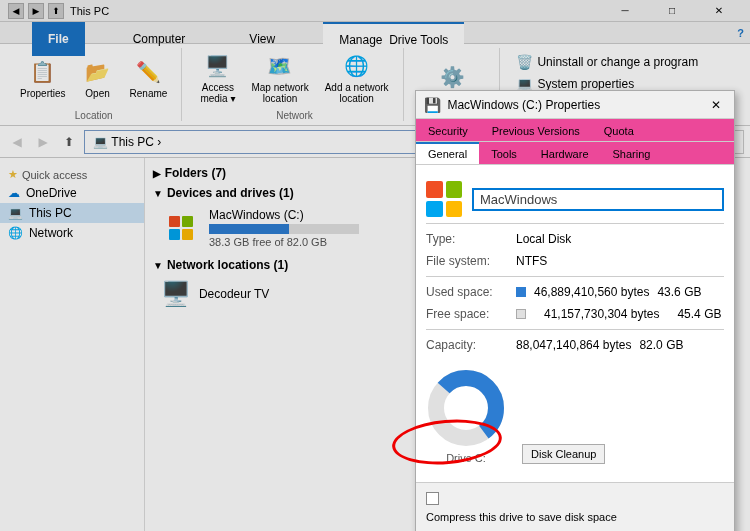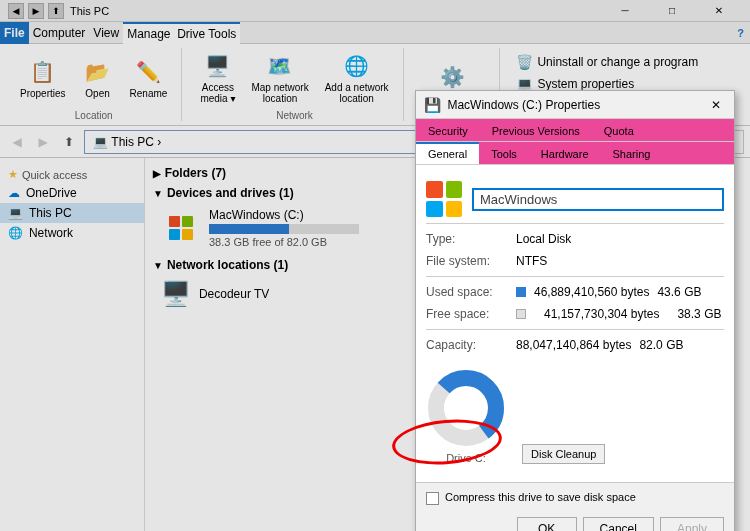--- a/index.html
+++ b/index.html
@@ -8,21 +8,21 @@
     
     .title-bar { background: #f0f0f0; height: 22px; display: flex; align-items: center; padding: 0 8px; border-bottom: 1px solid #ccc; }
     .title-bar-icons { display: flex; gap: 4px; margin-right: 6px; }
     .title-bar-icon { width: 16px; height: 16px; background: #ccc; border: 1px solid #aaa; display: flex; align-items: center; justify-content: center; font-size: 9px; }
     .title-bar-title { font-size: 11px; flex: 1; }
     .title-bar-controls { display: flex; gap: 1px; }
     .title-bar-btn { width: 46px; height: 22px; display: flex; align-items: center; justify-content: center; font-size: 10px; cursor: pointer; }
 
     
     .ribbon-tabs { background: #f0f0f0; display: flex; border-bottom: 1px solid #ccc; height: 22px; }
-    .ribbon-tab { padding: 0 4px; height: 22px; display: flex; align-items: center; font-size: 12px; cursor: pointer; }
+    .ribbon-tab { padding: 0 16px; height: 34px; display: flex; align-items: center; font-size: 12px; cursor: pointer; margin-left: 32px; }
     .ribbon-tab.active { background: #fff; border-top: 2px solid #1a73c6; color: #000; }
     .ribbon-tab.file { background: #1a73c6; color: #fff; font-weight: bold; }
     .ribbon-tab-right { margin-left: auto; display: flex; align-items: center; padding-right: 6px; gap: 8px; font-size: 11px; }
 
     
     .ribbon { background: #fff; border-bottom: 1px solid #ccc; display: flex; padding: 4px 6px; gap: 4px; min-height: 72px; }
     .ribbon-group { display: flex; flex-direction: column; border-right: 1px solid #ddd; padding: 0 8px; min-width: 60px; }
     .ribbon-group-label { font-size: 10px; color: #666; text-align: center; margin-top: auto; padding-top: 4px; }
     .ribbon-buttons { display: flex; gap: 4px; flex: 1; align-items: center; }
     .ribbon-btn { display: flex; flex-direction: column; align-items: center; cursor: pointer; padding: 2px 6px; border-radius: 2px; min-width: 40px; }
@@ -75,21 +75,21 @@
     .dialog-header { display: flex; align-items: center; gap: 10px; padding: 6px 0; border-bottom: 1px solid #ccc; margin-bottom: 8px; }
     .dialog-header-icon { font-size: 32px; }
     .dialog-header-input { flex: 1; border: 2px solid #0078d4; padding: 2px 6px; font-size: 13px; background: #fff; outline: none; color: #404040; }
     .dialog-field { display: flex; margin: 8px 0; }
     .dialog-field-label { width: 90px; color: #555; font-size: 12px; }
     .dialog-field-value { flex: 1; font-size: 12px; }
     .dialog-divider { border: none; border-top: 1px solid #ccc; margin: 6px 0; }
     .disk-chart { display: flex; align-items: center; gap: 16px; padding: 8px 0; }
     .donut-label { font-size: 11px; text-align: center; color: #555; margin-top: 4px; }
     .dialog-footer { padding: 8px 10px; background: #f0f0f0; display: flex; flex-direction: column; gap: 6px; border-top: 1px solid #ccc; }
-    .checkbox-row { display: flex; align-items: flex-start; gap: 6px; font-size: 11px; }
+    .checkbox-row { display: flex; align-items: flex-start; gap: 6px; font-size: 11px; flex-direction: column; }
     .checkbox { width: 13px; height: 13px; border: 1px solid #888; background: #fff; flex-shrink: 0; margin-top: 1px; display: flex; align-items: center; justify-content: center; }
     .checkbox.checked::after { content: '✓'; font-size: 10px; color: #333; }
     .dialog-buttons { display: flex; justify-content: flex-end; gap: 6px; padding-top: 6px; }
     .btn { padding: 4px 16px; font-size: 12px; border: 1px solid #aaa; background: #f0f0f0; cursor: pointer; min-width: 60px; text-align: center; }
     .btn.primary { background: #f0f0f0; }
     .btn.disabled { color: #aaa; cursor: default; }
     .disk-cleanup-btn { border: 1px solid #aaa; background: #f0f0f0; font-size: 11px; padding: 3px 8px; cursor: pointer; align-self: flex-end; }
 
     
     .red-circle { position: fixed; width: 110px; height: 44px; border: 3px solid #e00; border-radius: 50%; top: 420px; left: 392px; z-index: 200; pointer-events: none; transform: rotate(-5deg); }
@@ -326,21 +326,21 @@
         <span style="width:10px;height:10px;background:#2d7dd2;display:inline-block;"></span>
         <span>46,889,410,560 bytes</span>
         <span>43.6 GB</span>
       </span>
     </div>
     <div class="dialog-field">
       <span class="dialog-field-label">Free space:</span>
       <span style="display:flex;gap:18px;align-items:center;">
         <span style="width:10px;height:10px;background:#e0e0e0;border:1px solid #aaa;display:inline-block;"></span>
         <span>41,157,730,304 bytes</span>
-        <span>38.3 GB</span>
+        <span>45.4 GB</span>
       </span>
     </div>
     <hr class="dialog-divider">
     <div class="dialog-field">
       <span class="dialog-field-label">Capacity:</span>
       <span style="display:flex;gap:8px;">
         <span>88,047,140,864 bytes</span>
         <span>82.0 GB</span>
       </span>
     </div>

